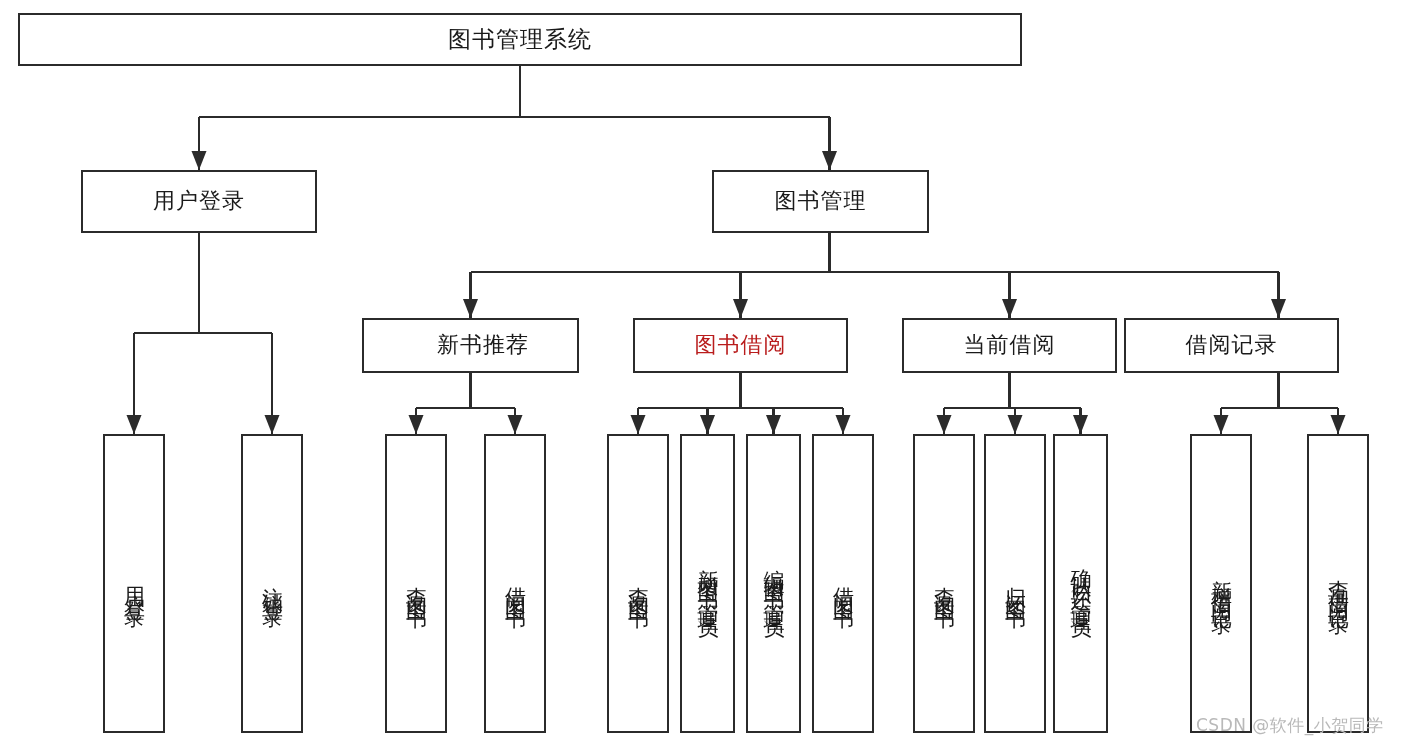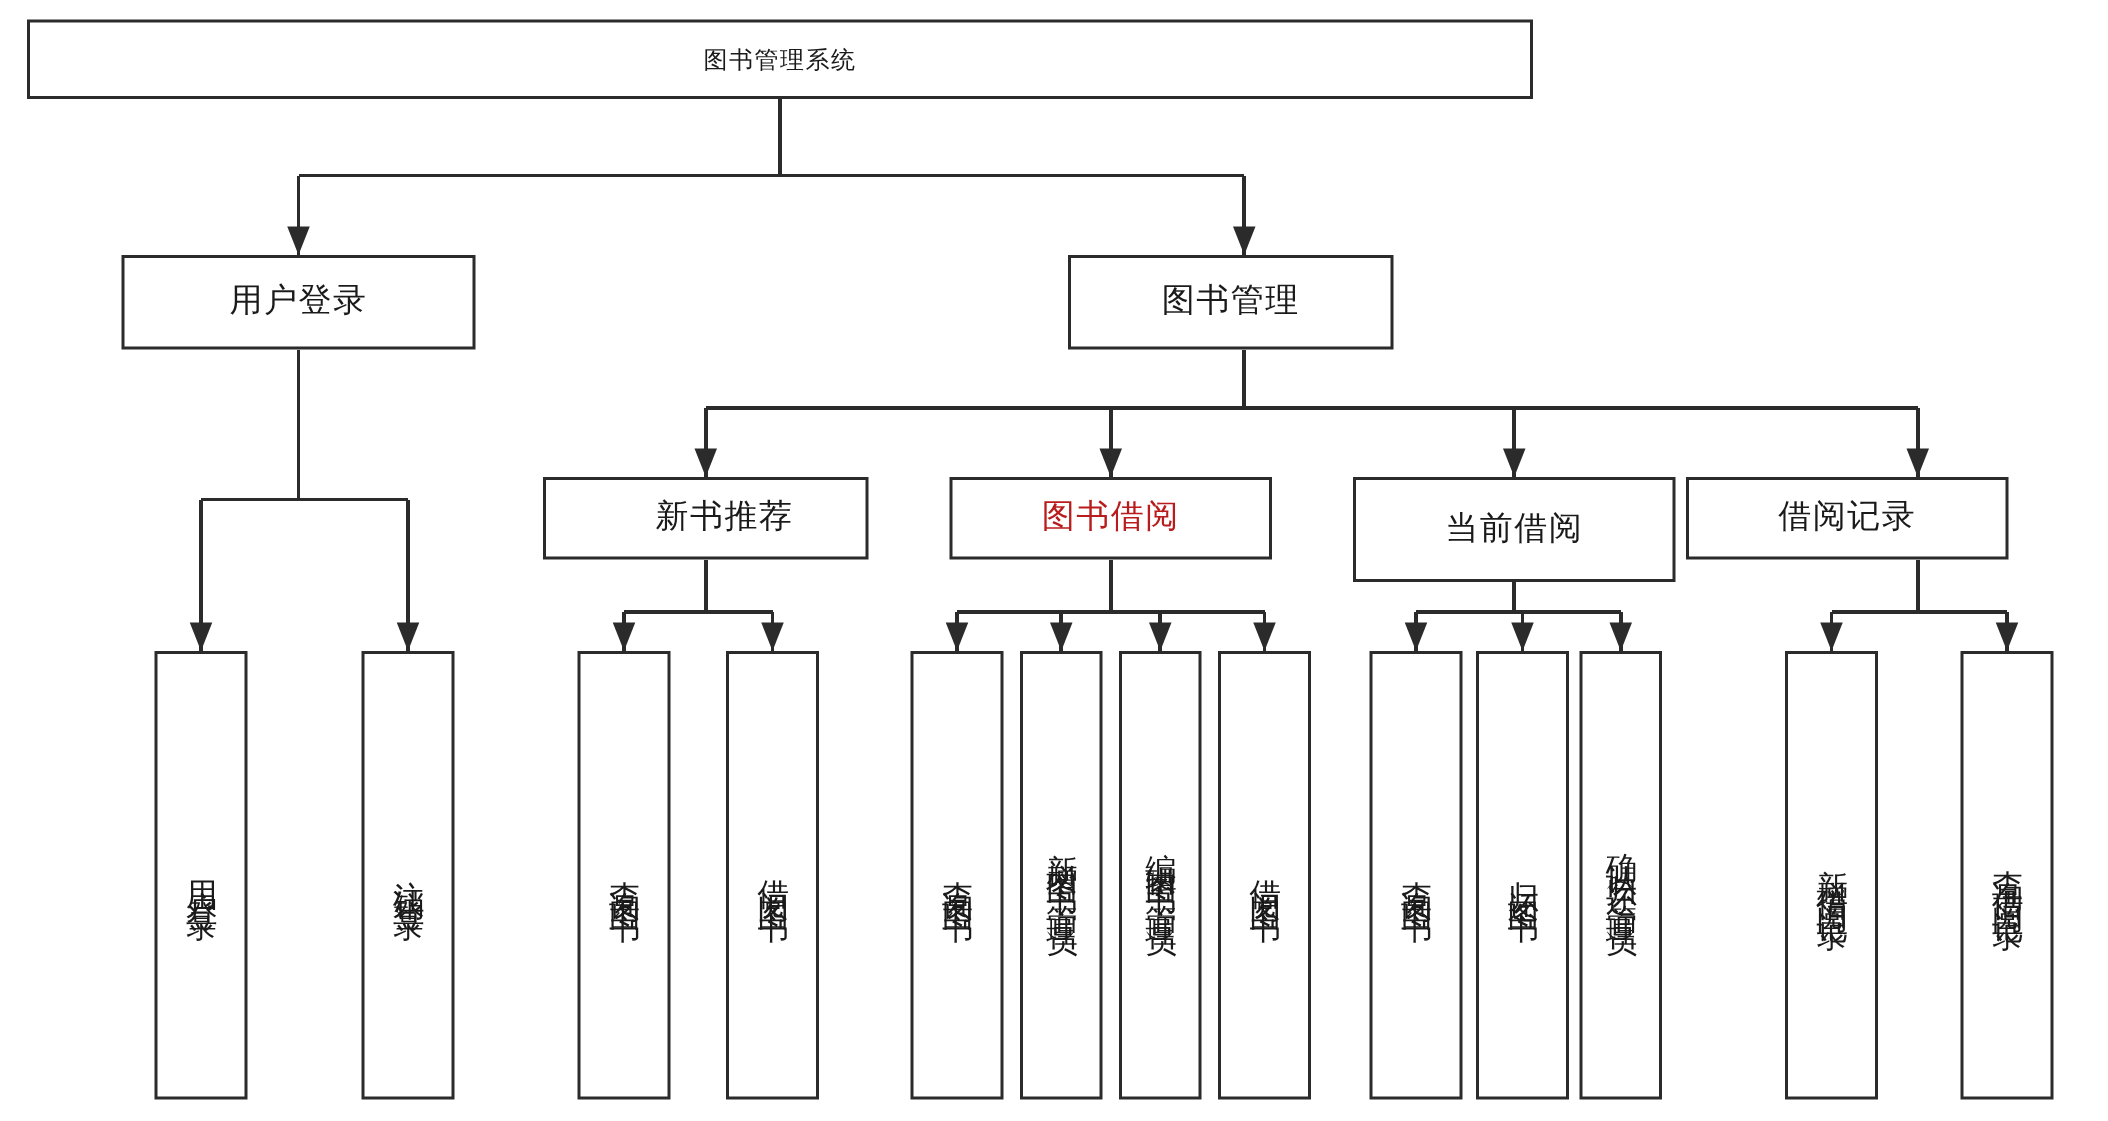--- a/index.html
+++ b/index.html
@@ -34,21 +34,21 @@
     justify-content: center;
     color: #1a1a1a;
   }
   .node-h {
     font-size: 22px;
     letter-spacing: 1px;
     line-height: 1.2;
     text-align: center;
     white-space: nowrap;
   }
-  .node-root .node-h { font-size: 16px; }
+  .node-root .node-h { font-size: 23px; }
   .node-v {
     writing-mode: vertical-rl;
     text-orientation: upright;
     font-size: 21px;
     letter-spacing: 7px;
     line-height: 1;
     text-align: center;
     white-space: nowrap;
   }
   .watermark {
@@ -127,21 +127,21 @@
       </div>
       <div class="node " style="left: 712px; top: 170px; width: 217px; height: 63px; border-color: rgb(43, 43, 43);">
         <span class="node-h" style="color: rgb(26, 26, 26);">图书管理</span>
       </div>
       <div class="node " style="left: 362px; top: 318px; width: 217px; height: 55px; border-color: rgb(43, 43, 43); padding-left: 25px;">
         <span class="node-h" style="color: rgb(26, 26, 26);">新书推荐</span>
       </div>
       <div class="node " style="left: 633px; top: 318px; width: 215px; height: 55px; border-color: rgb(43, 43, 43);">
         <span class="node-h" style="color: #b91c1c;">图书借阅</span>
       </div>
-      <div class="node " style="left: 902px; top: 318px; width: 215px; height: 70px; border-color: rgb(43, 43, 43);">
+      <div class="node " style="left: 902px; top: 318px; width: 215px; height: 55px; border-color: rgb(43, 43, 43);">
         <span class="node-h" style="color: rgb(26, 26, 26);">当前借阅</span>
       </div>
       <div class="node " style="left: 1124px; top: 318px; width: 215px; height: 55px; border-color: rgb(43, 43, 43);">
         <span class="node-h" style="color: rgb(26, 26, 26);">借阅记录</span>
       </div>
       <div class="node " style="left: 103px; top: 434px; width: 62px; height: 299px; border-color: rgb(43, 43, 43);">
         <span class="node-v" style="color: rgb(26, 26, 26);">用户登录</span>
       </div>
       <div class="node " style="left: 241px; top: 434px; width: 62px; height: 299px; border-color: rgb(43, 43, 43);">
         <span class="node-v" style="color: rgb(26, 26, 26);">注销登录</span>
@@ -173,13 +173,14 @@
       <div class="node " style="left: 1053px; top: 434px; width: 55px; height: 299px; border-color: rgb(43, 43, 43);">
         <span class="node-v" style="color: rgb(26, 26, 26);">确认归还（管理员）</span>
       </div>
       <div class="node " style="left: 1190px; top: 434px; width: 62px; height: 299px; border-color: rgb(43, 43, 43);">
         <span class="node-v" style="color: rgb(26, 26, 26);">新增借阅记录</span>
       </div>
       <div class="node " style="left: 1307px; top: 434px; width: 62px; height: 299px; border-color: rgb(43, 43, 43);">
         <span class="node-v" style="color: rgb(26, 26, 26);">查询借阅记录</span>
       </div>
     </div>
+  <div class="watermark" style="left:1196px; top:714px;">CSDN @软件_小贺同学</div>
 </div>
 
 </body></html>

